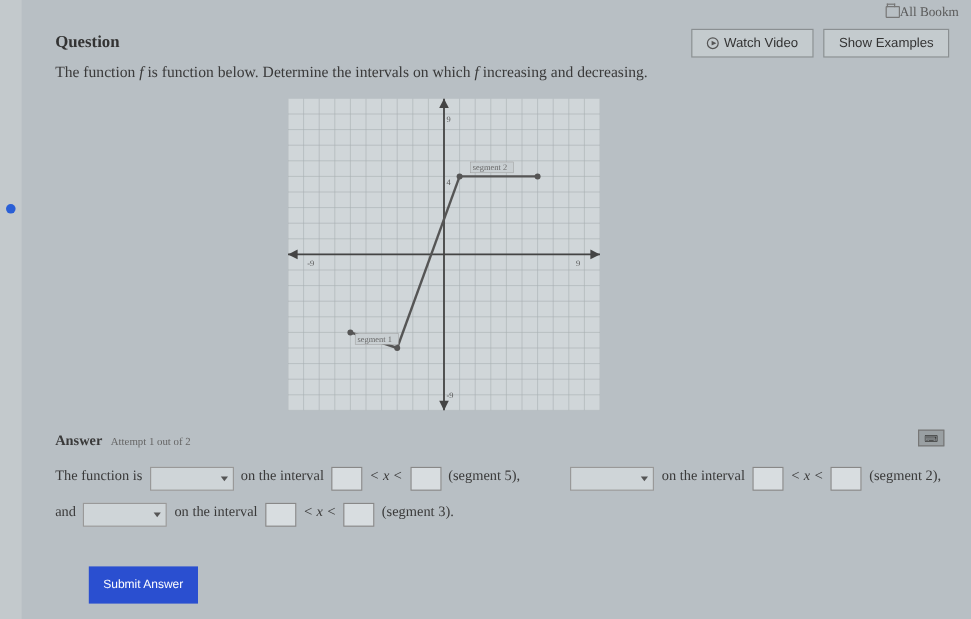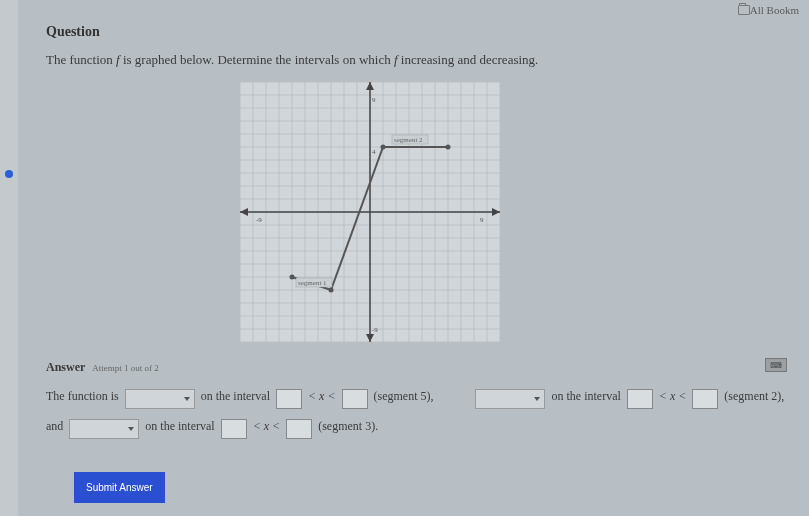--- a/index.html
+++ b/index.html
@@ -112,24 +112,33 @@
   <span class="left-dot" style="top:170px;background:#2a5fd6;"></span>
 </div>
 
 <div class="top-bar">
   <span class="folder-icon"></span>
   <span>All Bookm</span>
 </div>
 
 <div class="header-row">
   <div class="q-title">Question</div>
+  <div class="header-buttons">
+    <button class="hbtn">
+      <span class="play-icon"></span>
+      <span>Watch Video</span>
+    </button>
+    <button class="hbtn">
+      <span>Show Examples</span>
+    </button>
+  </div>
 </div>
 
 <div class="prompt">
-  <span>The function </span><span class="f">f</span><span> is graphed below. Determine the intervals on which </span><span class="f">f</span><span> increasing and decreasing.</span>
+  <span>The function </span><span class="f">f</span><span> is function below. Determine the intervals on which </span><span class="f">f</span><span> increasing and decreasing.</span>
 </div>
 
 <div class="graph-wrap">
   <svg viewBox="0 0 260 260" width="260" height="260">
     <g class="grid">
       <line x1="0" y1="0" x2="260" y2="0"></line>
         <line x1="0" y1="13" x2="260" y2="13"></line>
         <line x1="0" y1="26" x2="260" y2="26"></line>
         <line x1="0" y1="39" x2="260" y2="39"></line>
         <line x1="0" y1="52" x2="260" y2="52"></line>

